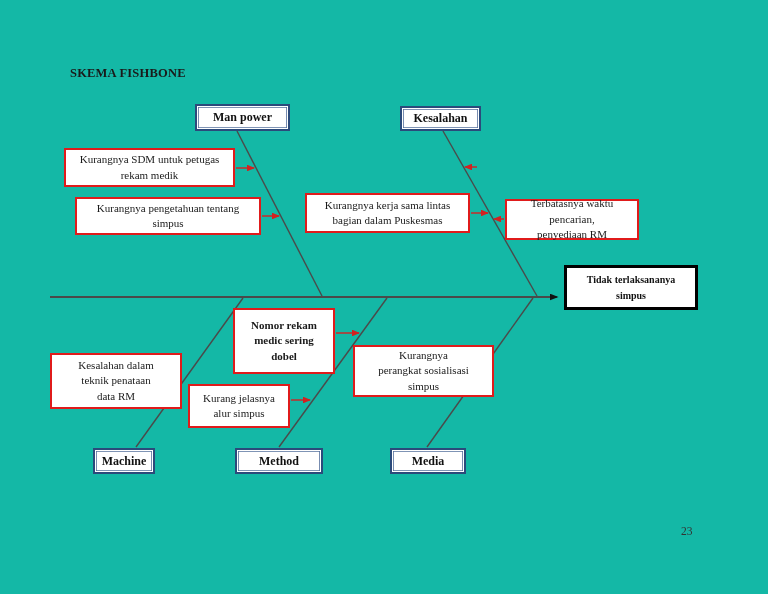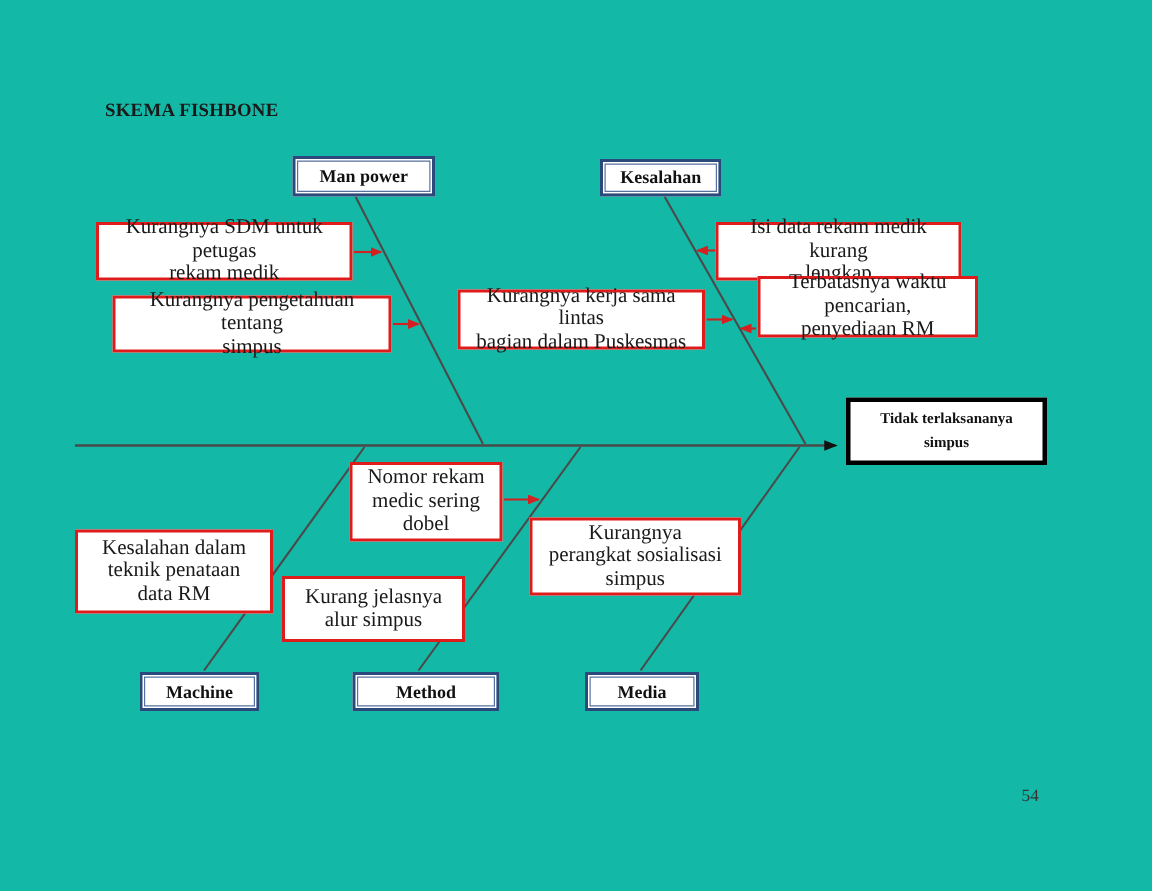--- a/index.html
+++ b/index.html
@@ -25,21 +25,21 @@
     background:#fff;
     border:2.5px solid #2b4a7b;
     box-shadow:inset 0 0 0 1px #ffffff, inset 0 0 0 1.8px #56719d;
     font-size:12px;font-weight:bold;color:#111;
     box-sizing:border-box;text-align:center;
   }
   .cause{
     display:flex;align-items:center;justify-content:center;
     background:#fff;
     border:2.4px solid #e01b1b;
-    font-size:14px;color:#1a1a1a;
+    font-size:11px;color:#1a1a1a;
     box-sizing:border-box;text-align:center;
     white-space:pre-line;line-height:15.5px;
     padding:1px 3px;
   }
   .effect{
     display:flex;align-items:center;justify-content:center;
     background:#fff;
     border:3.5px solid #000;
     font-size:10px;font-weight:bold;color:#111;
     box-sizing:border-box;text-align:center;
@@ -76,45 +76,43 @@
     <line x1="471" y1="213" x2="488" y2="213" stroke="#d42020" stroke-width="1.4" marker-end="url(#arrowRed)"></line>
     <line x1="477" y1="167" x2="465" y2="167" stroke="#d42020" stroke-width="1.4" marker-end="url(#arrowRed)"></line>
     <line x1="504" y1="219" x2="494" y2="219" stroke="#d42020" stroke-width="1.4" marker-end="url(#arrowRed)"></line>
     <line x1="336" y1="333" x2="359" y2="333" stroke="#d42020" stroke-width="1.4" marker-end="url(#arrowRed)"></line>
     <line x1="163" y1="385" x2="179" y2="385" stroke="#d42020" stroke-width="1.4" marker-end="url(#arrowRed)"></line>
     <line x1="291" y1="400" x2="310" y2="400" stroke="#d42020" stroke-width="1.4" marker-end="url(#arrowRed)"></line>
     <line x1="472" y1="362" x2="485" y2="362" stroke="#d42020" stroke-width="1.4" marker-end="url(#arrowRed)"></line>
   </svg>
 
   <div class="abs" id="doc-title">SKEMA FISHBONE</div>
-  <div class="abs" id="page-number">54</div>
+  <div class="abs" id="page-number">23</div>
 
   <div class="abs category" style="left:195px;top:104px;width:95px;height:27px;">Man power</div>
   <div class="abs category" style="left:400px;top:106px;width:81px;height:25px;">Kesalahan</div>
-  <div class="abs category" style="left:93px;top:448px;width:80px;height:26px;">Machine</div>
-  <div class="abs category" style="left:235px;top:448px;width:98px;height:26px;">Method</div>
+  <div class="abs category" style="left:93px;top:448px;width:62px;height:26px;">Machine</div>
+  <div class="abs category" style="left:235px;top:448px;width:88px;height:26px;">Method</div>
   <div class="abs category" style="left:390px;top:448px;width:76px;height:26px;text-align:center;">Media</div>
 
   <div class="abs cause" style="left:64px;top:148px;width:171px;height:39px;">Kurangnya SDM untuk petugas
 rekam medik</div>
   <div class="abs cause" style="left:75px;top:197px;width:186px;height:38px;">Kurangnya pengetahuan tentang
 simpus</div>
   <div class="abs cause" style="left:305px;top:193px;width:165px;height:40px;">Kurangnya kerja sama lintas
 bagian dalam Puskesmas</div>
-  <div class="abs cause" style="left:477px;top:148px;width:164px;height:39px;">Isi data rekam medik kurang
-lengkap</div>
-  <div class="abs cause" style="left:505px;top:184px;width:147px;height:41px;">Terbatasnya waktu pencarian,
+  <div class="abs cause" style="left:505px;top:199px;width:134px;height:41px;">Terbatasnya waktu pencarian,
 penyediaan RM</div>
-  <div class="abs cause" style="left:233px;top:308px;width:102px;height:53px;">Nomor rekam
+  <div class="abs cause" style="left:233px;top:308px;width:102px;height:66px;font-weight:bold;">Nomor rekam
 medic sering
 dobel</div>
   <div class="abs cause" style="left:50px;top:353px;width:132px;height:56px;">Kesalahan dalam
 teknik penataan
 data RM</div>
-  <div class="abs cause" style="left:188px;top:384px;width:122px;height:44px;">Kurang jelasnya
+  <div class="abs cause" style="left:188px;top:384px;width:102px;height:44px;">Kurang jelasnya
 alur simpus</div>
   <div class="abs cause" style="left:353px;top:345px;width:141px;height:52px;">Kurangnya
 perangkat sosialisasi
 simpus</div>
 
   <div class="abs effect" style="left:564px;top:265px;width:134px;height:45px;">Tidak terlaksananya
 simpus</div>
 
 </div>
 

